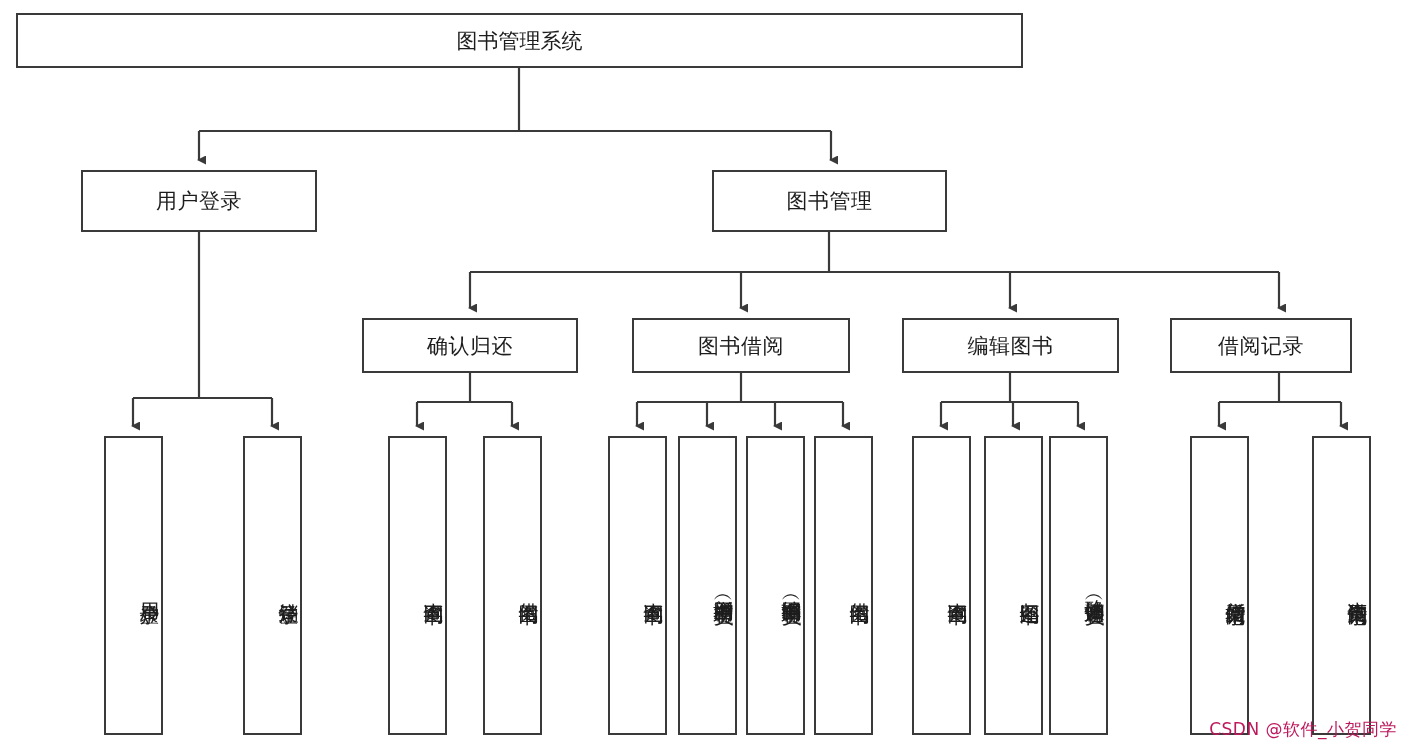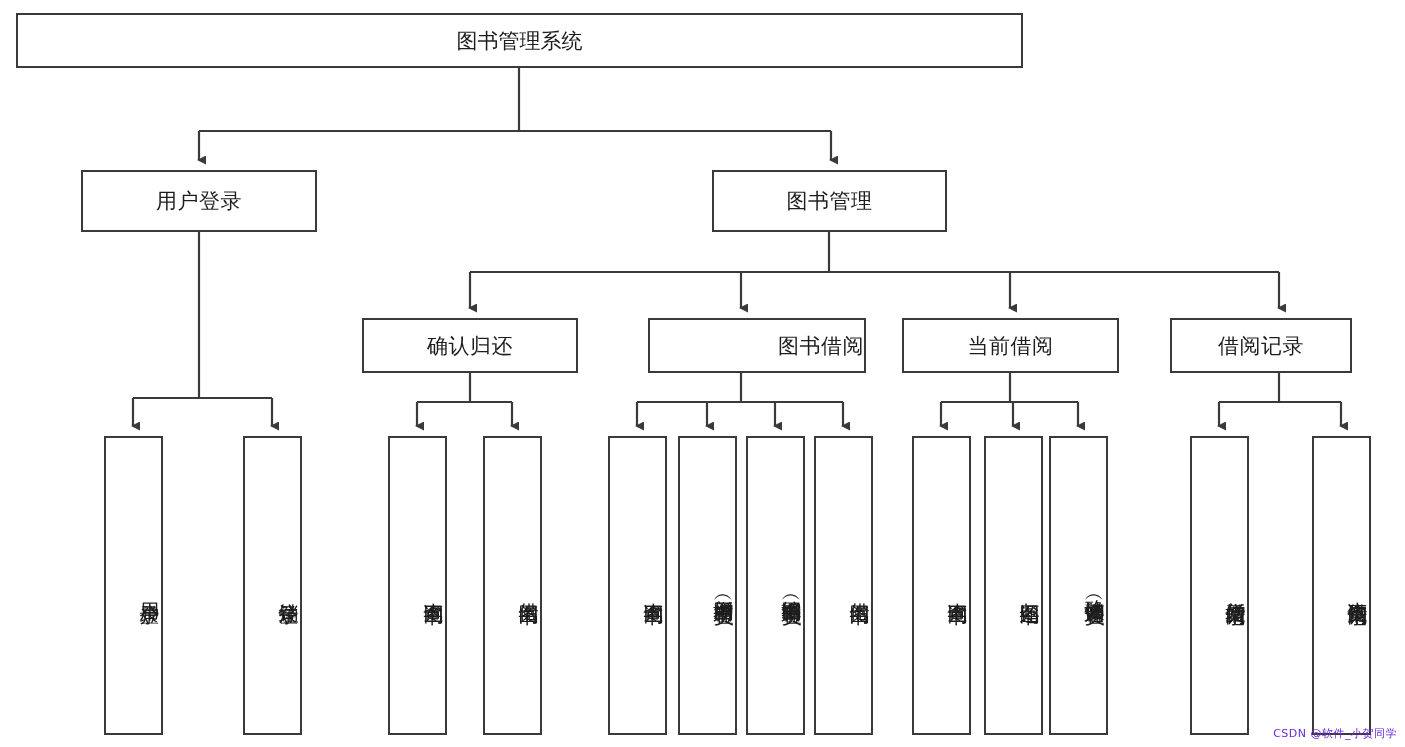--- a/index.html
+++ b/index.html
@@ -54,22 +54,22 @@
   }
   .node-v .vtext {
     writing-mode: vertical-rl;
     text-orientation: upright;
     white-space: nowrap;
   }
   .watermark {
     position: absolute;
     right: 8px;
     bottom: 6px;
-    font-size: 11px;
-    color: #6d28d9;
+    font-size: 17px;
+    color: #be185d;
     letter-spacing: 0.5px;
     user-select: none;
   }
 </style>
 </head>
 <body>
 
 <div id="canvas">
 
   <svg class="wires" viewBox="0 0 1405 747" xmlns="http://www.w3.org/2000/svg">
@@ -129,25 +129,25 @@
   <div class="node node-h" style="left:81px; top:170px; width:236px; height:62px;">
     <span>用户登录</span>
   </div>
   <div class="node node-h" style="left:712px; top:170px; width:235px; height:62px;">
     <span>图书管理</span>
   </div>
 
   <div class="node node-h" style="left:362px; top:318px; width:216px; height:55px;">
     <span>确认归还</span>
   </div>
-  <div class="node node-h" style="left:648px; top:318px; width:218px; height:55px;justify-content:flex-end;">
+  <div class="node node-h" style="left:632px; top:318px; width:218px; height:55px;">
     <span>图书借阅</span>
   </div>
   <div class="node node-h" style="left:902px; top:318px; width:217px; height:55px;">
-    <span>当前借阅</span>
+    <span>编辑图书</span>
   </div>
   <div class="node node-h" style="left:1170px; top:318px; width:182px; height:55px;">
     <span>借阅记录</span>
   </div>
 
   <div class="node node-v" style="left:104px; top:436px; width:59px; height:299px;">
     <span class="vtext">用户登录</span>
   </div>
   <div class="node node-v" style="left:243px; top:436px; width:59px; height:299px;">
     <span class="vtext">注销登录</span>

